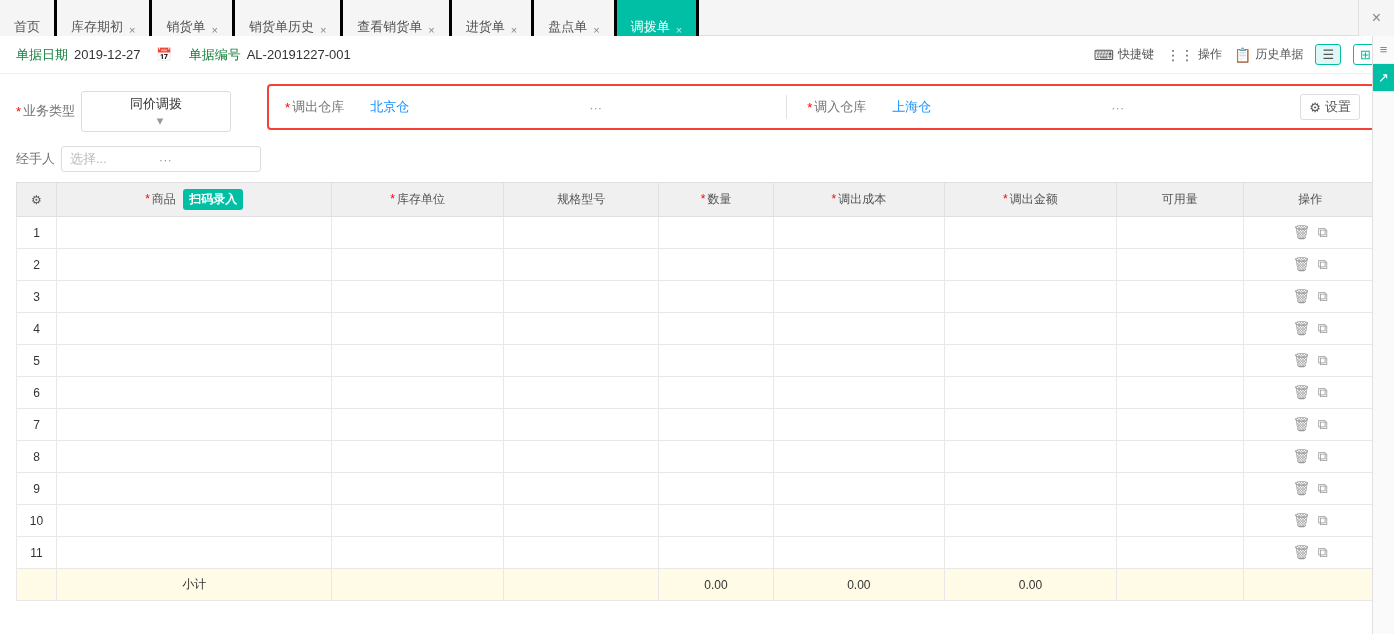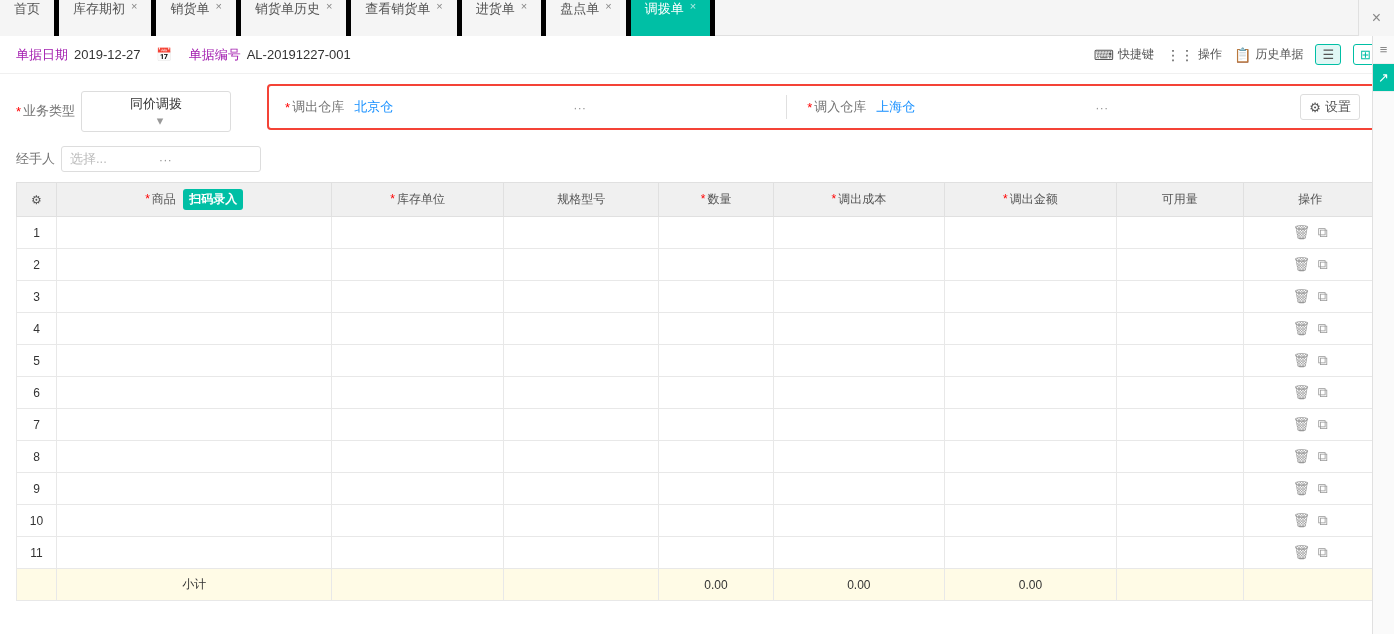--- a/index.html
+++ b/index.html
@@ -10,27 +10,27 @@
       display: flex;
       align-items: center;
       border-bottom: 1px solid #e0e0e0;
       background: #f5f5f5;
       height: 36px;
       padding-left: 0;
       position: relative;
     }
     .tab-item {
       display: flex;
-      align-items: flex-start;
+      align-items: flex-end;
       padding: 0 14px;
       height: 36px;
       cursor: pointer;
       font-size: 13px;
       color: #555;
-      border-right: 5px solid #000000;
+      border-right: 3px solid #000000;
       background: #f5f5f5;
       white-space: nowrap;
     }
     .tab-item.active {
       background: #00bfa5;
       color: #fff;
     }
     .tab-item .close-btn {
       margin-left: 6px;
       font-size: 11px;
@@ -55,21 +55,21 @@
 
     
     .toolbar-row {
       display: flex;
       align-items: center;
       padding: 8px 16px;
       border-bottom: 1px solid #f0f0f0;
       background: #fff;
     }
     .field-label {
-      color: #a21caf;
+      color: #15803d;
       margin-right: 6px;
       white-space: nowrap;
     }
     .field-value {
       color: #333;
       margin-right: 16px;
     }
     .calendar-icon {
       color: #00bfa5;
       margin-right: 16px;
@@ -169,21 +169,21 @@
       flex: 1;
     }
     .warehouse-divider {
       width: 1px;
       height: 24px;
       background: #e0e0e0;
       margin: 0 20px;
     }
     .warehouse-value {
       color: #1890ff;
-      margin-left: 4px;
+      margin-left: 20px;
     }
     .settings-btn {
       display: flex;
       align-items: center;
       gap: 4px;
       border: 1px solid #ddd;
       border-radius: 3px;
       padding: 3px 8px;
       cursor: pointer;
       color: #555;

